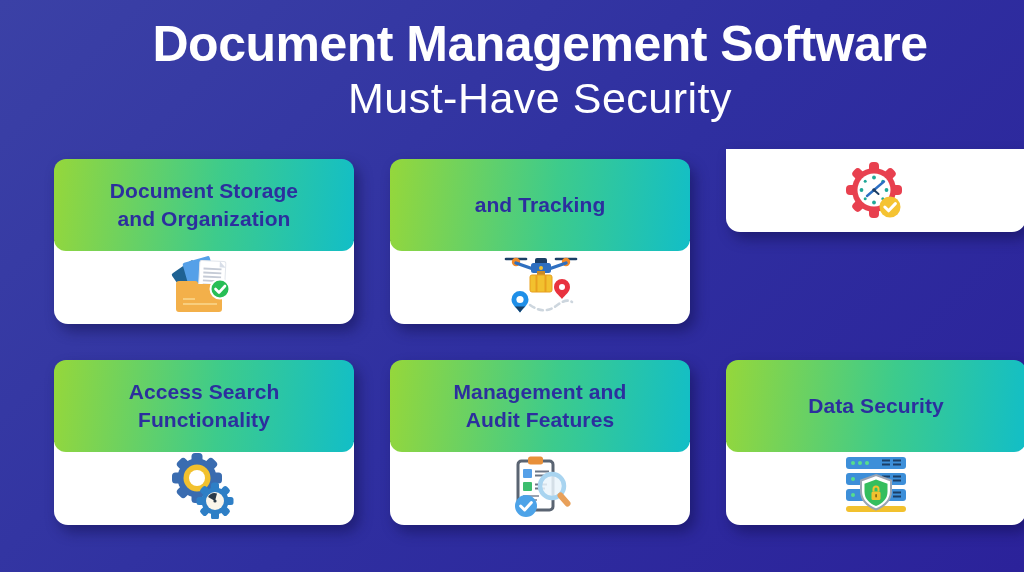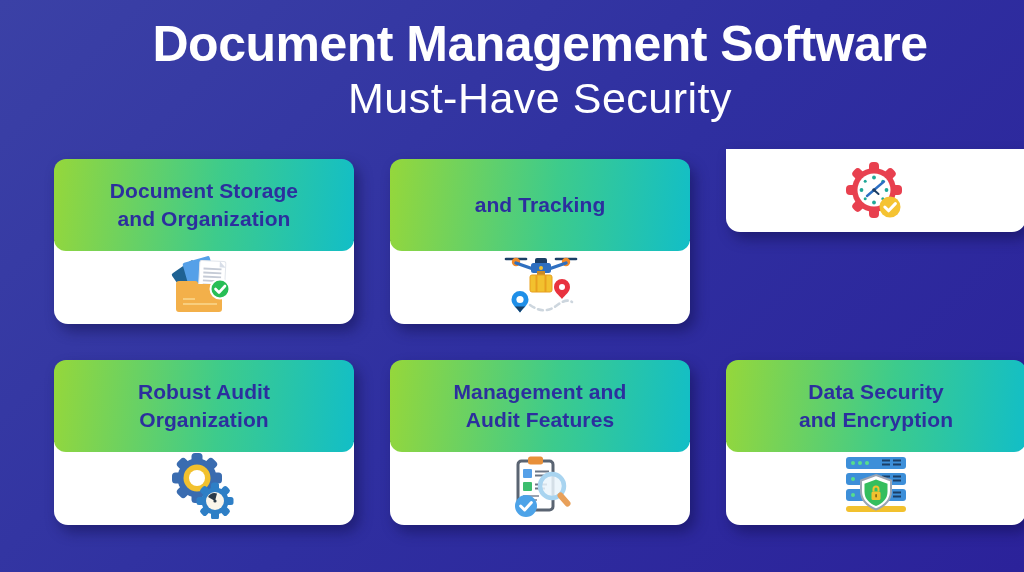--- a/index.html
+++ b/index.html
@@ -157,22 +157,22 @@
             <circle cx="50" cy="46" r="10.5" fill="#F5C332"></circle>
             <polyline points="44.8,46 48.6,49.8 55.4,42.6" fill="none" stroke="#FFFFFF" stroke-width="3" stroke-linecap="round" stroke-linejoin="round"></polyline>
           </svg>
         </div>
       </div>
     </div>
 
     <div class="card">
       <div class="card-header">
         <div class="card-title">
-          <span>Robust Audit</span>
-          <span>Organization</span>
+          <span>Access Search</span>
+          <span>Functionality</span>
         </div>
       </div>
       <div class="card-body">
         <div class="icon-wrap">
           <svg width="76" height="66" viewBox="0 0 76 66">
             <g transform="translate(31,25)">
               <g fill="#3A6CB0">
                 <rect x="-5.5" y="-25" width="11" height="12" rx="3.5" transform="rotate(0)"></rect>
                 <rect x="-5.5" y="-25" width="11" height="12" rx="3.5" transform="rotate(45)"></rect>
                 <rect x="-5.5" y="-25" width="11" height="12" rx="3.5" transform="rotate(90)"></rect>
@@ -233,21 +233,20 @@
             <polyline points="19.6,53 23.6,57 30.4,49.6" fill="none" stroke="#FFFFFF" stroke-width="3" stroke-linecap="round" stroke-linejoin="round"></polyline>
           </svg>
         </div>
       </div>
     </div>
 
     <div class="card">
       <div class="card-header">
         <div class="card-title">
           <span>Data Security</span>
-          <span>and Encryption</span>
         </div>
       </div>
       <div class="card-body">
         <div class="icon-wrap">
           <svg width="78" height="66" viewBox="0 0 78 66">
             <g>
               <rect x="9" y="4" width="60" height="12" rx="3" fill="#3D8FD9"></rect>
               <circle cx="16" cy="10" r="2" fill="#57DE8D"></circle>
                 <circle cx="23" cy="10" r="2" fill="#57DE8D"></circle>
                 <circle cx="30" cy="10" r="2" fill="#57DE8D"></circle>

